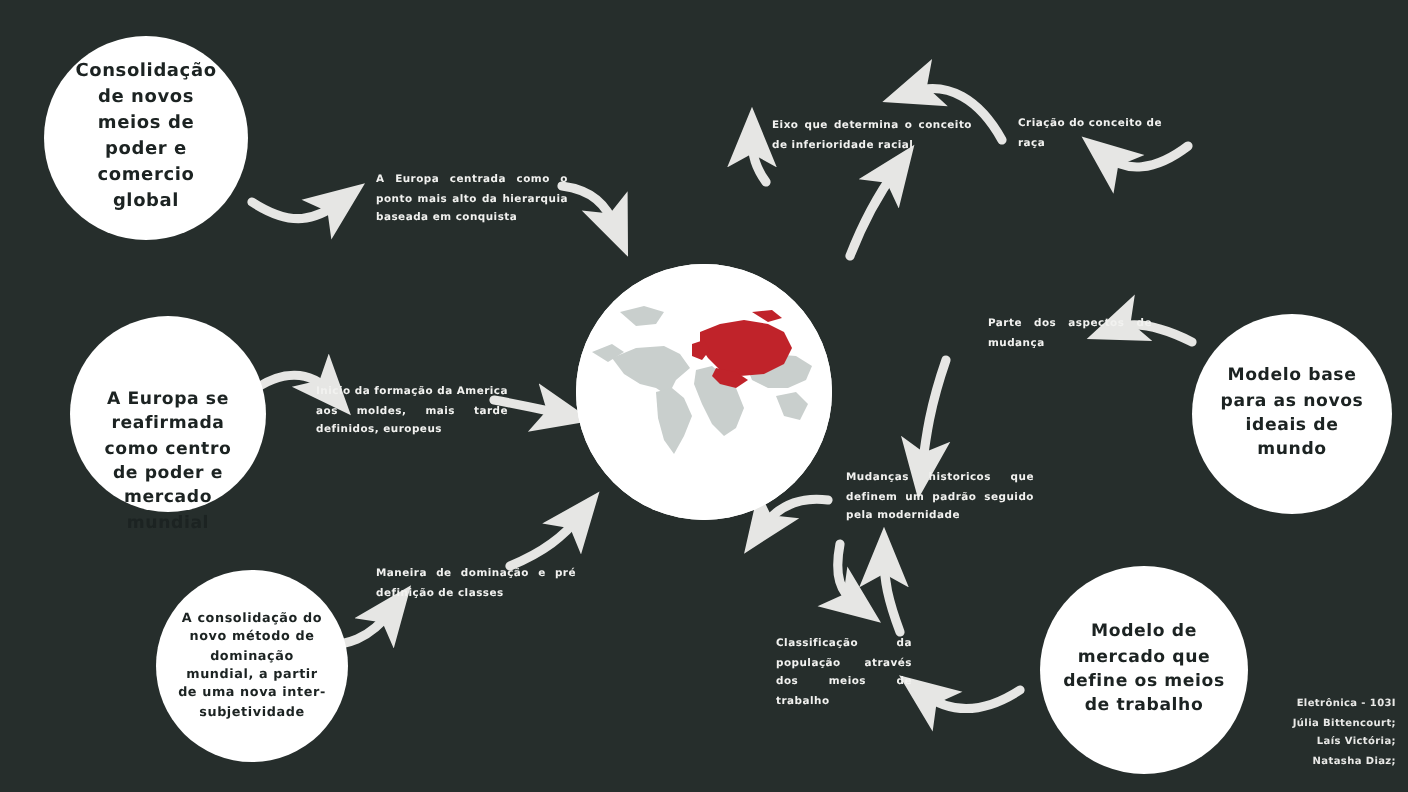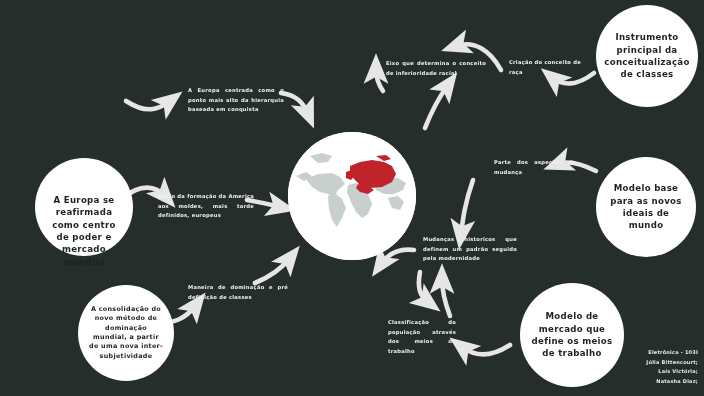--- a/index.html
+++ b/index.html
@@ -116,32 +116,32 @@
       </g>
       <g fill="#c0232a">
         <path d="M62,34 L72,30 L84,28 L96,30 L104,34 L108,42 L104,50 L94,55 L82,56 L72,53 L66,47 L62,41 Z"></path>
         <path d="M58,40 L64,38 L67,43 L63,48 L58,46 Z"></path>
         <path d="M70,52 L80,54 L86,58 L80,62 L72,60 L68,56 Z"></path>
         <path d="M88,24 L98,23 L103,27 L96,29 Z"></path>
       </g>
     </svg>
   </div>
 
+  <div class="node" style="left:22px; top:18px; width:102px; height:102px;">
+    <span class="node-label" style="font-size:9px;">Consolidação de novos meios de poder e comercio global</span>
+  </div>
 
   <div class="node" style="left:35px; top:158px; width:98px; height:98px;">
     <span class="node-label" style="font-size:8.6px;margin-top:48px;">A Europa se reafirmada como centro de poder e mercado mundial</span>
   </div>
 
   <div class="node" style="left:78px; top:285px; width:96px; height:96px;">
     <span class="node-label" style="font-size:6.4px;">A consolidação do novo método de dominação mundial, a partir de uma nova inter-subjetividade</span>
   </div>
 
-  <div class="node" style="left:596px; top:5px; width:102px; height:102px;">
-    <span class="node-label" style="font-size:8.6px;">Instrumento principal da conceitualização de classes</span>
-  </div>
 
   <div class="node" style="left:596px; top:157px; width:100px; height:100px;">
     <span class="node-label" style="font-size:8.6px;">Modelo base para as novos ideais de mundo</span>
   </div>
 
   <div class="node" style="left:520px; top:283px; width:104px; height:104px;">
     <span class="node-label" style="font-size:8.6px;">Modelo de mercado que define os meios de trabalho</span>
   </div>
 
   <div class="note" style="left:188px; top:86px; width:96px;">A Europa centrada como o ponto mais alto da hierarquia baseada em conquista</div>

